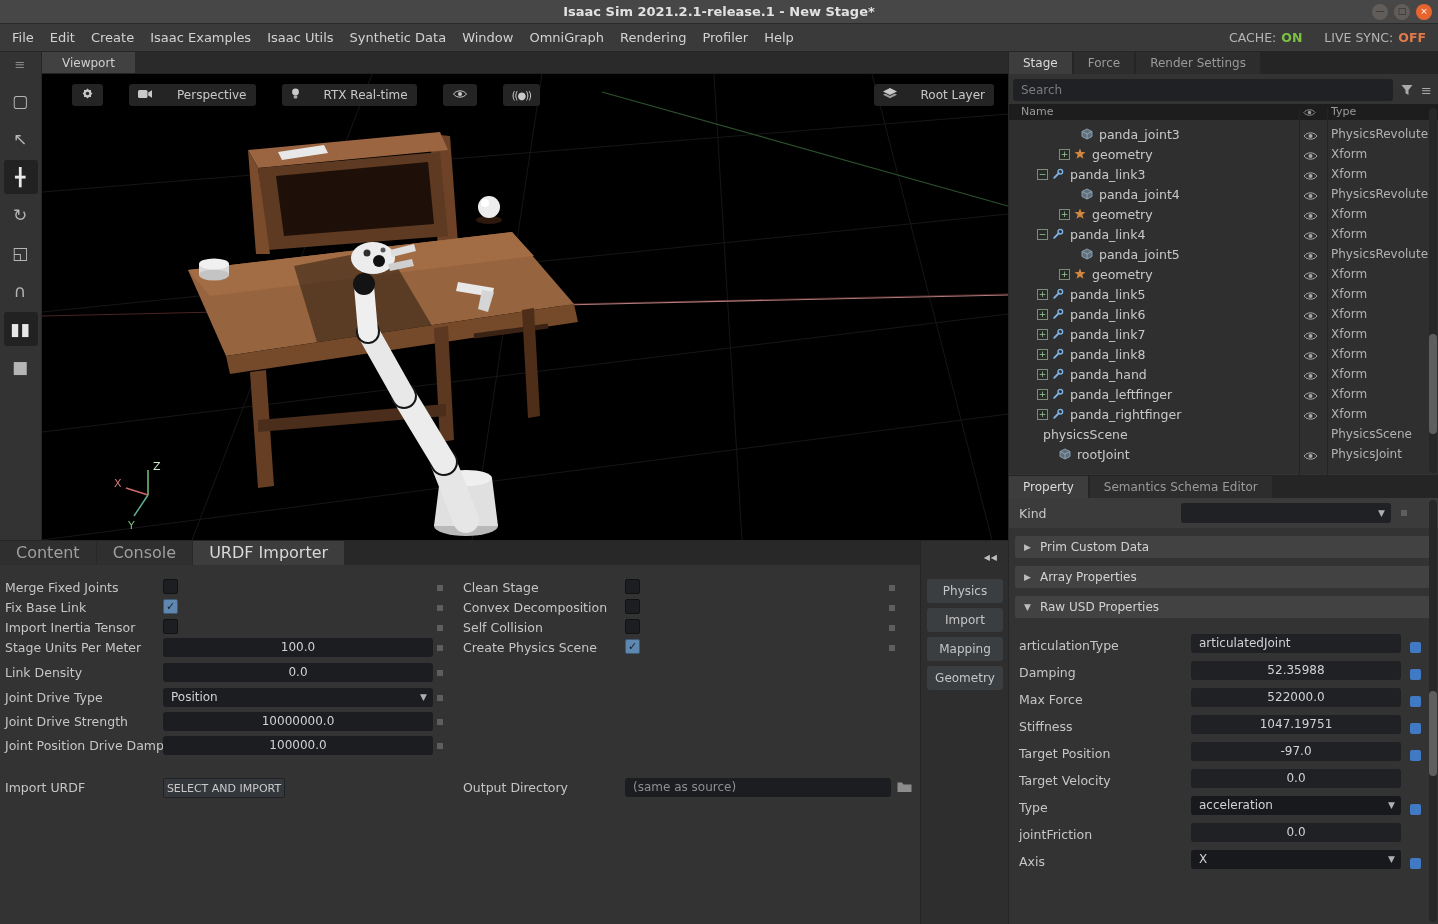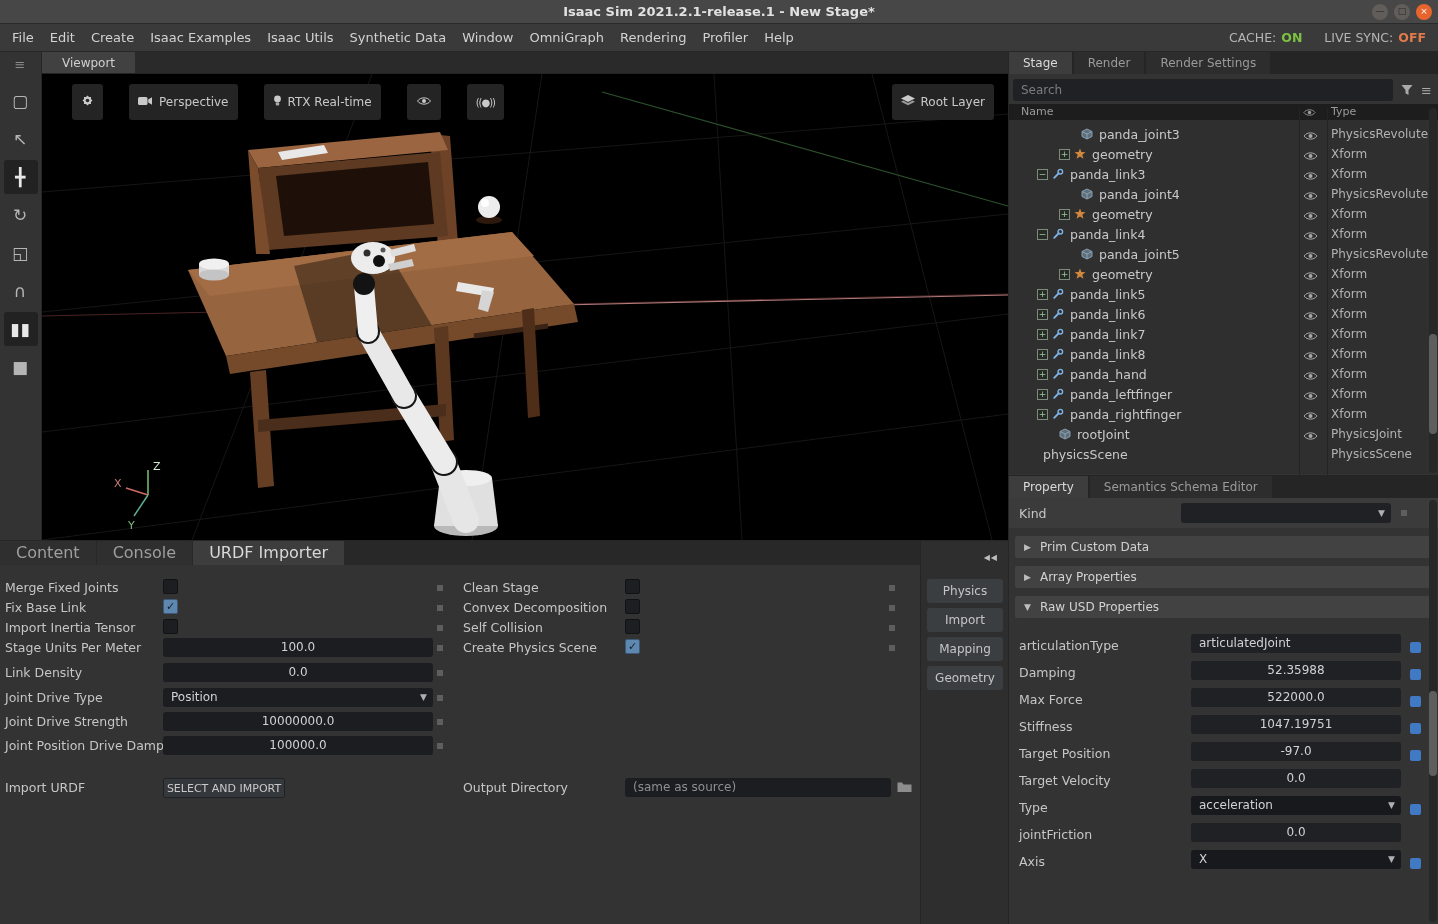--- a/index.html
+++ b/index.html
@@ -34,22 +34,22 @@
   .tool-btn.active { background:#222; color:#e8e8e8; }
   .tool-btn .glyph { letter-spacing:1px; }
 
   
   .viewport-area { position:absolute; left:42px; top:52px; width:966px; height:488px; background:#2a2a2a; }
   .vp-tabbar { height:22px; background:#2a2a2a; display:flex; border-bottom:1px solid #222; }
   .vp-tab { padding:0 20px; background:#414141; color:#cfcfcf; font-size:12px; line-height:22px; }
   .vp-canvas { position:relative; width:966px; height:466px; background:#000; overflow:hidden; }
   .scene { position:absolute; left:0; top:0; }
   .vp-toolbar { position:absolute; left:10px; top:10px; display:flex; gap:6px; }
-  .vp-btn { height:36px; background:rgba(38,38,38,0.94); border-radius:3px; color:#c9c9c9;
-            font-size:12px; display:flex; align-items:center; gap:6px; padding:0 9px; cursor:pointer;margin-left:20px; }
+  .vp-btn { height:22px; background:rgba(38,38,38,0.94); border-radius:3px; color:#c9c9c9;
+            font-size:12px; display:flex; align-items:center; gap:24px; padding:0 9px; cursor:pointer;margin-left:20px; }
   .vp-btn .cap { font-size:10px; letter-spacing:-1px; }
   .vp-right { position:absolute; right:14px; top:10px; }
   .axis-gizmo { position:absolute; width:80px; height:80px; }
 
   
   .tabbar { height:22px; background:#252525; display:flex; align-items:flex-end; }
   .tab { height:22px; line-height:22px; padding:0 14px; font-size:12px; color:#9a9a9a;
          background:#2d2d2d; margin-right:2px; cursor:pointer; white-space:nowrap; }
   .tab.active { background:#3d3d3d; color:#dadada; }
 
@@ -352,21 +352,21 @@
           <text x="2" y="33" fill="#d07b7b" font-size="11">X</text>
           <text x="16" y="75" fill="#7bbf7b" font-size="11">Y</text>
         </svg>
       </div>
     </div>
   </div>
 
   <div class="stage-panel">
     <div class="tabbar" id="stage-tabs">
         <div class="tab active">Stage</div>
-        <div class="tab">Render</div>
+        <div class="tab">Force</div>
         <div class="tab">Render Settings</div>
       </div>
     <div class="search-row">
       <input class="search-input" placeholder="Search" style="">
       <span class="search-icon-btn">
         <svg width="12" height="12" viewBox="0 0 12 12">
             <path d="M0.5 1h11L7.5 6v5L4.5 9.3V6Z" fill="#aaaaaa"></path>
           </svg>
       </span>
       <span class="search-icon-btn">≡</span>
@@ -610,38 +610,38 @@
             </svg>
           </span>
           <span class="tree-name">panda_rightfinger</span>
           <span class="row-eye"><svg width="15" height="10" viewBox="0 0 15 10">
               <path d="M1 5C4 0.8 11 0.8 14 5 11 9.2 4 9.2 1 5Z" fill="none" stroke="#a8a8a8"></path>
               <circle cx="7.5" cy="5" r="2" fill="#a8a8a8"></circle>
             </svg></span>
           <span class="row-type">Xform</span>
         </div>
         <div class="tree-row">
-          <span class="indent" style="width:50px"></span>
-          <span class="tree-icon">
-            <svg width="12" height="12" viewBox="0 0 12 12">
-              <path d="M6 1 11 3.5V8.5L6 11 1 8.5V3.5Z" fill="#5d6f7d" stroke="#93a6b4" stroke-width="0.9"></path>
-              <path d="M1 3.5 6 6l5-2.5M6 6v5" stroke="#93a6b4" stroke-width="0.9" fill="none"></path>
-            </svg>
-          </span>
-          <span class="tree-name">rootJoint</span>
-          <span class="row-eye"><svg width="15" height="10" viewBox="0 0 15 10">
-              <path d="M1 5C4 0.8 11 0.8 14 5 11 9.2 4 9.2 1 5Z" fill="none" stroke="#a8a8a8"></path>
-              <circle cx="7.5" cy="5" r="2" fill="#a8a8a8"></circle>
-            </svg></span>
-          <span class="row-type">PhysicsJoint</span>
-        </div>
-        <div class="tree-row">
           <span class="indent" style="width:34px"></span>
           <span class="tree-name">physicsScene</span>
           <span class="row-type">PhysicsScene</span>
+        </div>
+        <div class="tree-row">
+          <span class="indent" style="width:50px"></span>
+          <span class="tree-icon">
+            <svg width="12" height="12" viewBox="0 0 12 12">
+              <path d="M6 1 11 3.5V8.5L6 11 1 8.5V3.5Z" fill="#5d6f7d" stroke="#93a6b4" stroke-width="0.9"></path>
+              <path d="M1 3.5 6 6l5-2.5M6 6v5" stroke="#93a6b4" stroke-width="0.9" fill="none"></path>
+            </svg>
+          </span>
+          <span class="tree-name">rootJoint</span>
+          <span class="row-eye"><svg width="15" height="10" viewBox="0 0 15 10">
+              <path d="M1 5C4 0.8 11 0.8 14 5 11 9.2 4 9.2 1 5Z" fill="none" stroke="#a8a8a8"></path>
+              <circle cx="7.5" cy="5" r="2" fill="#a8a8a8"></circle>
+            </svg></span>
+          <span class="row-type">PhysicsJoint</span>
         </div>
       </div>
     <div class="col-sep" style="left:290px"></div>
     <div class="col-sep" style="left:318px"></div>
     <div class="vscroll-track" style="top:56px;bottom:2px"></div>
     <div class="vscroll-thumb" style="top:282px;height:100px"></div>
   </div>
 
   <div class="bottom-panel">
     <div class="bp-tabbar" id="bp-tabs">

